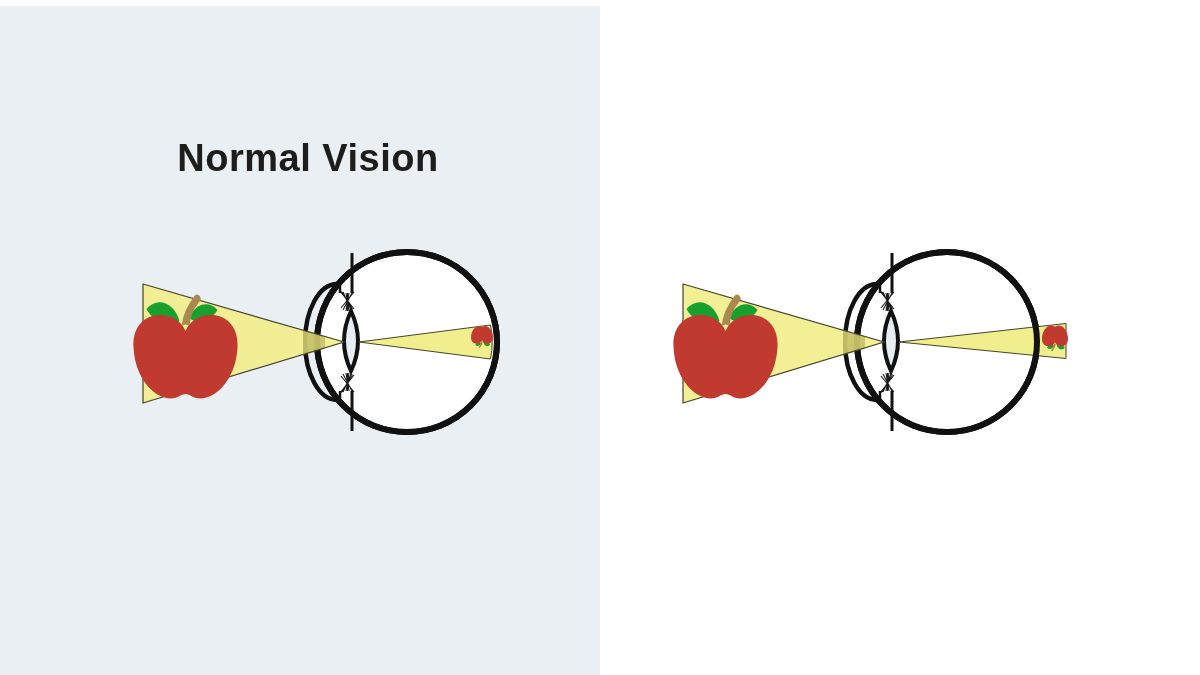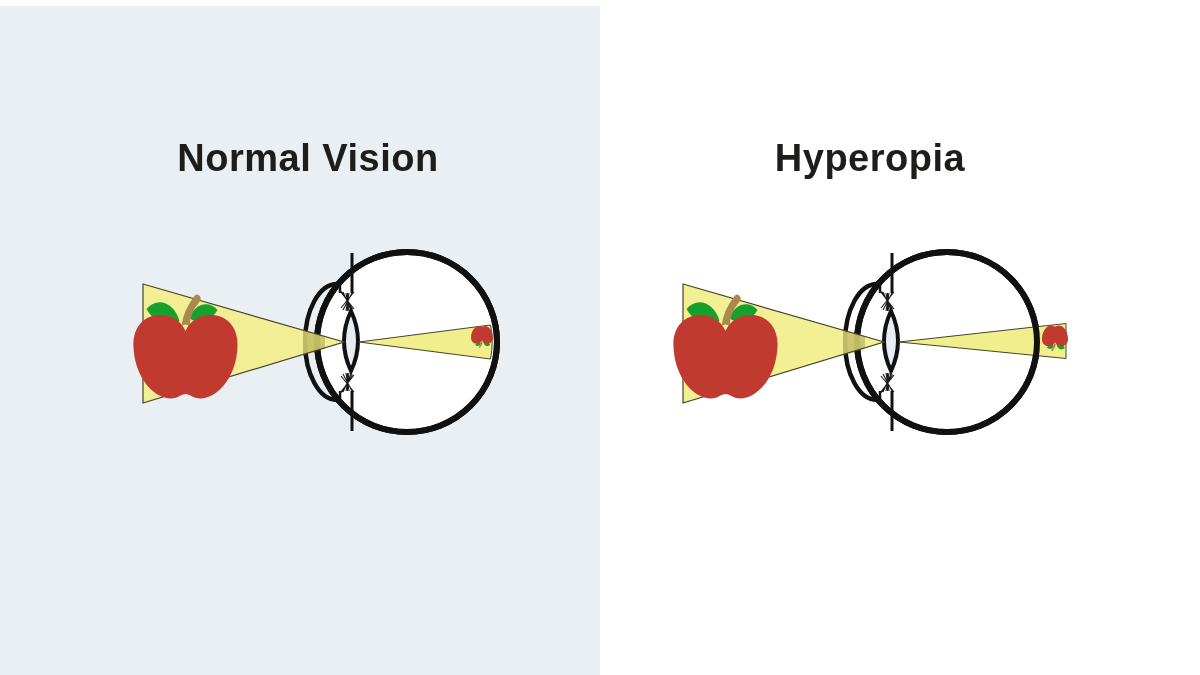--- a/index.html
+++ b/index.html
@@ -71,14 +71,13 @@
     <path d="M 143 278 L 344 336 L 143 397 Z" fill-opacity="0.93" stroke-width="1.2" stroke="#46432c" fill="#f1ee8d"></path>
     <path d="M 303 323.5 L 325 330.5 L 325 342.5 L 303 350 Z" fill="rgba(88,76,0,0.25)"></path>
     <path d="M 683 278 L 884 336 L 683 397 Z" fill-opacity="0.93" stroke-width="1.2" stroke="#46432c" fill="#f1ee8d"></path>
     <path d="M 843 323.5 L 865 330.5 L 865 342.5 L 843 350 Z" fill="rgba(88,76,0,0.25)"></path>
 
     <use href="#apple-shape" transform="translate(185.5,350)"></use>
     <use href="#apple-shape" transform="translate(725.5,350)"></use>
   </svg>
 
   <h1 class="panel-title left">Normal Vision</h1>
-  <h1 class="panel-title right">Hyperopia</h1>
 </div>
 
 </body></html>

